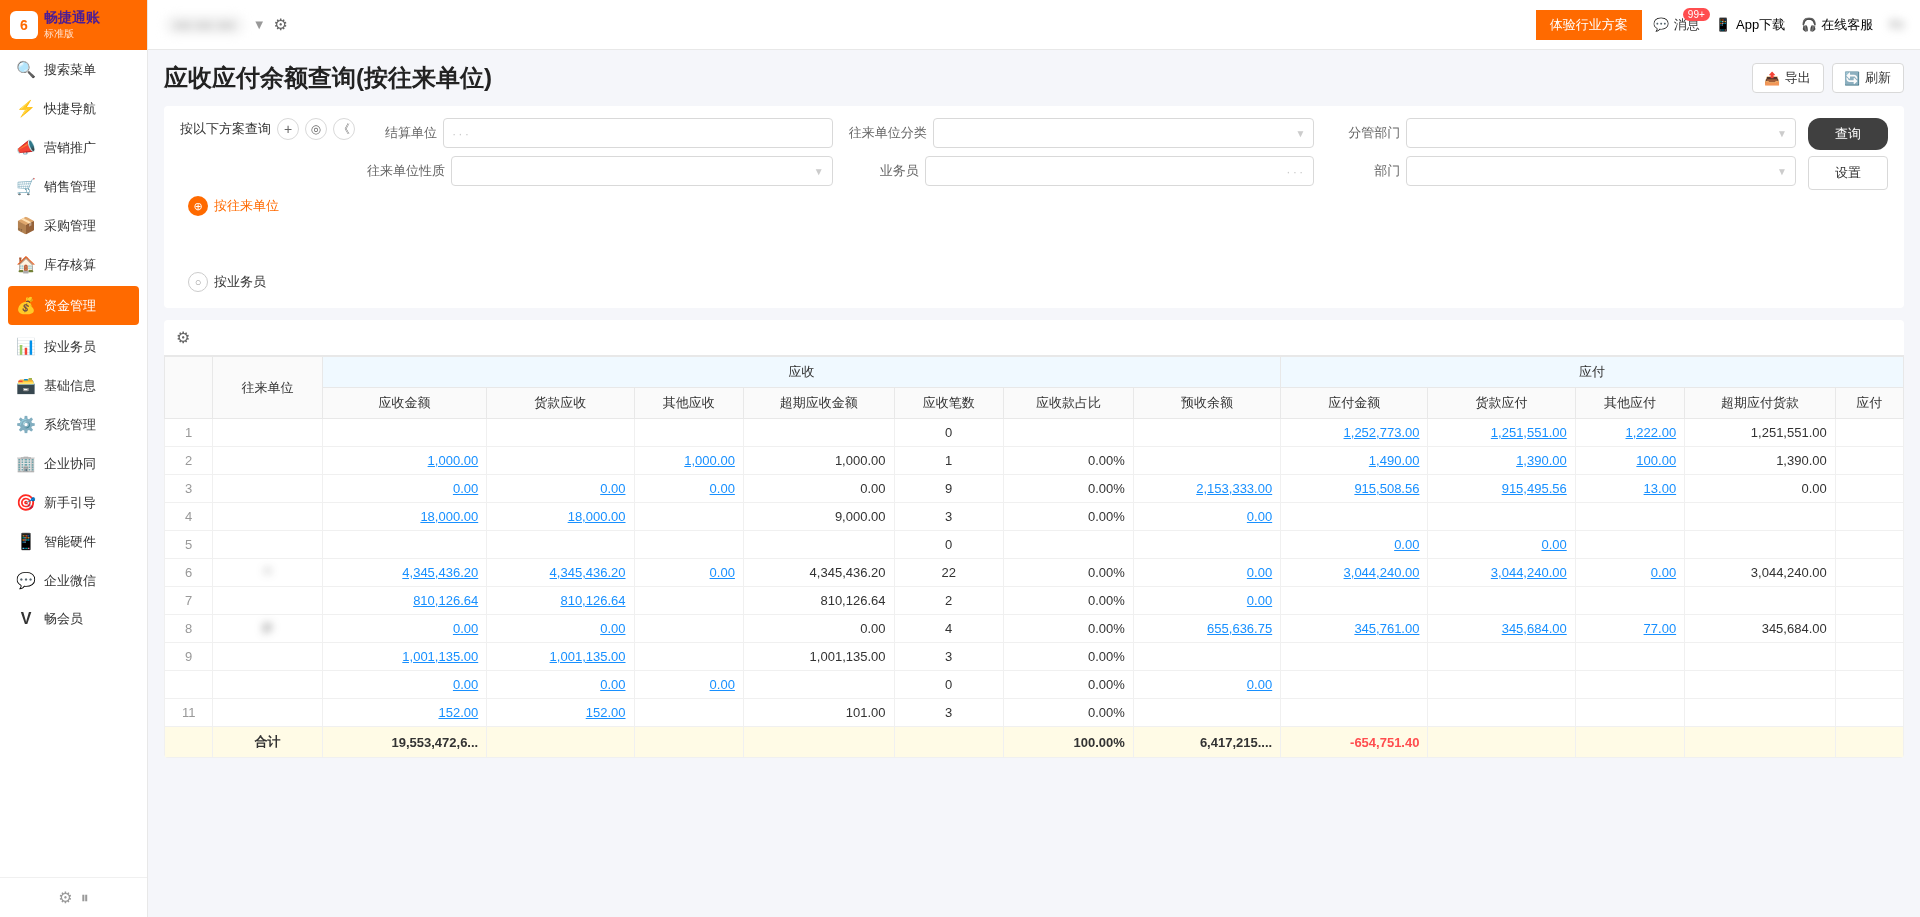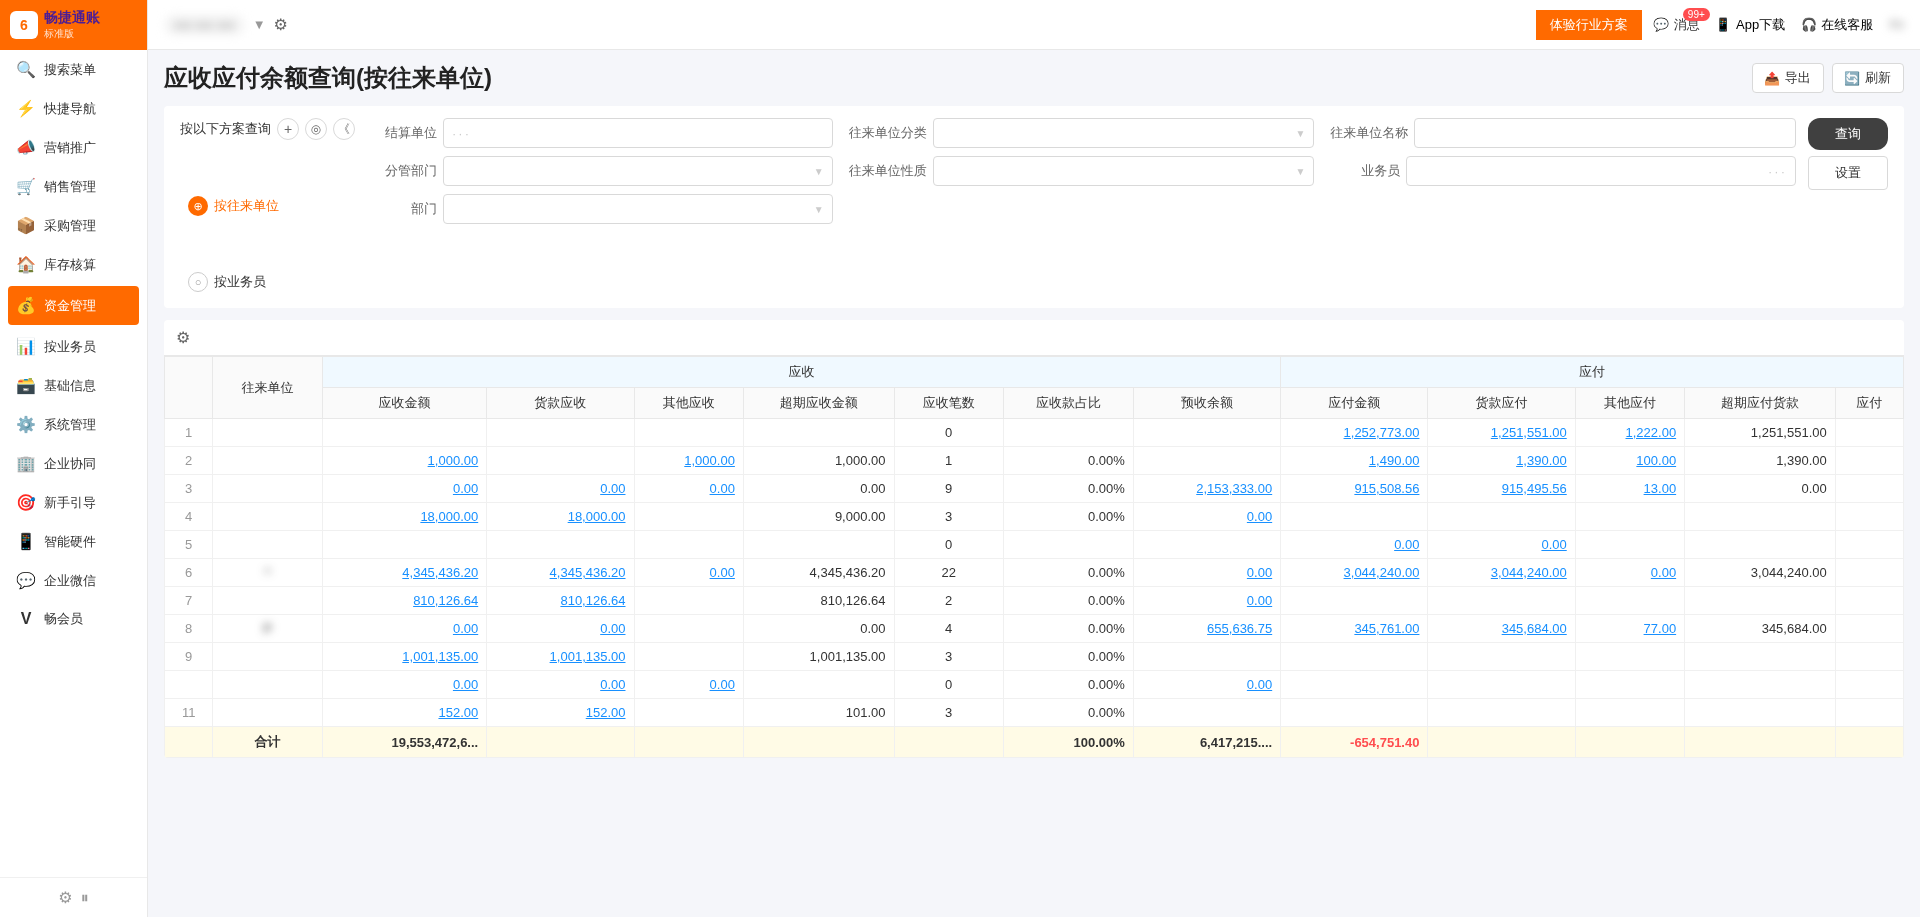--- a/index.html
+++ b/index.html
@@ -241,26 +241,20 @@
                 <span class="field-label">结算单位</span>
                 <div class="field-input">
                   <span class="dots">···</span>
                 </div>
               </div>
               <div class="field-row">
                 <span class="field-label">往来单位分类</span>
                 <div class="field-input">
                   <span></span>
                   <span class="chevron">▼</span>
-                </div>
-              </div>
-              <div class="field-row">
-                <span class="field-label">往来单位名称</span>
-                <div class="field-input">
-                  <span></span>
                 </div>
               </div>
 
               <div class="field-row">
                 <span class="field-label">分管部门</span>
                 <div class="field-input">
                   <span></span>
                   <span class="chevron">▼</span>
                 </div>
               </div>

